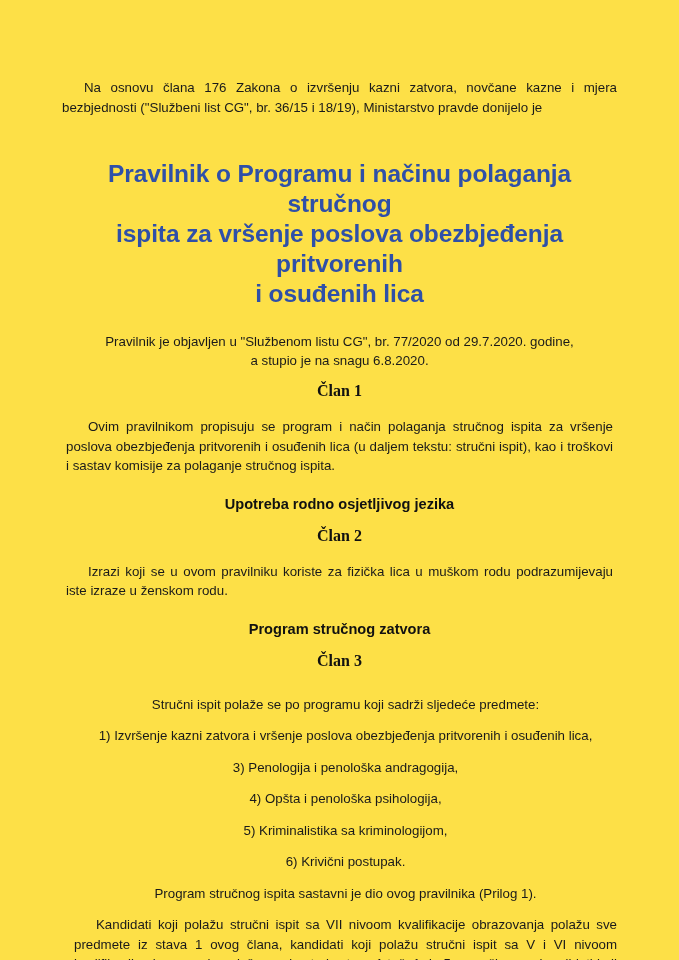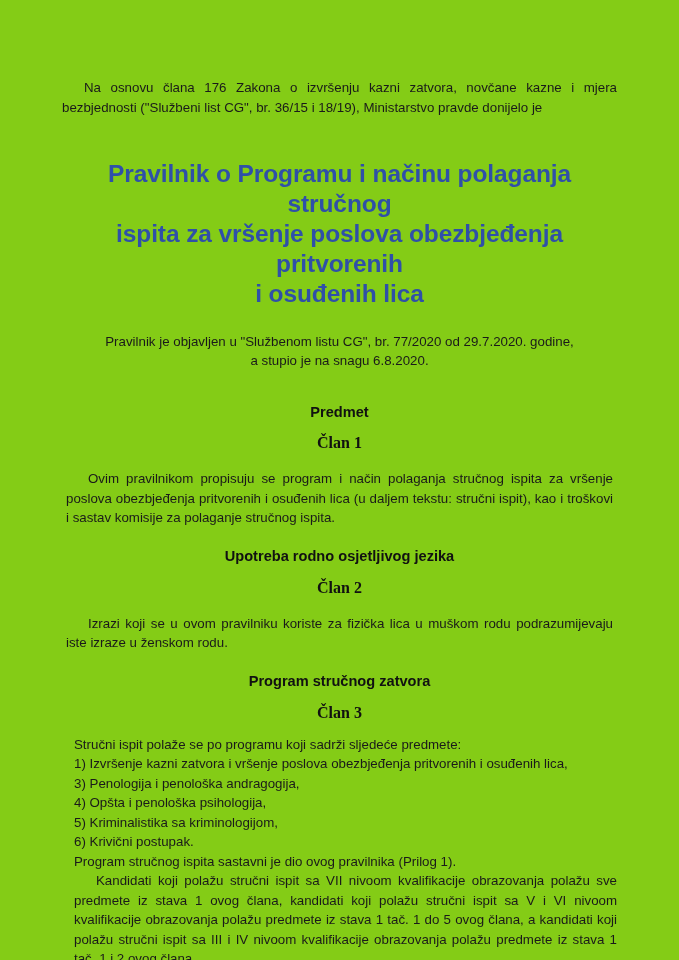--- a/index.html
+++ b/index.html
@@ -13,21 +13,21 @@
     height: 960px;
     overflow: hidden;
     font-family: "Liberation Sans", sans-serif;
     color: #1a1a1a;
     -webkit-font-smoothing: antialiased;
   }
   .page {
     position: relative;
     width: 679px;
     height: 960px;
-    background: #84cc16;
+    background: #fde047;
     box-sizing: border-box;
     padding: 0 62px;
   }
   .content {
     width: 555px;
     padding-top: 78px;
   }
 
   
   .preamble {
@@ -103,22 +103,22 @@
   .list-block {
     padding-top: 12px;
     font-size: 13.3px;
     line-height: 19.5px;
     color: #1a1a1a;
     padding-left: 12px;
   }
   .list-block .lead,
   .list-block .item,
   .list-block .tail {
-    margin: 0;
-    text-align: left;
+    margin: 12px;
+    text-align: center;
     white-space: nowrap;
   }
   .closing-par {
     margin: 0;
     padding-top: 0;
     font-size: 13.3px;
     line-height: 19.5px;
     text-align: justify;
     text-justify: inter-word;
     text-indent: 22px;
@@ -137,21 +137,20 @@
       <span class="tline">Pravilnik o Programu i načinu polaganja stručnog</span>
       <span class="tline">ispita za vršenje poslova obezbjeđenja pritvorenih</span>
       <span class="tline">i osuđenih lica</span>
     </h1>
 
     <p class="pub-note">
       <span class="nline">Pravilnik je objavljen u "Službenom listu CG", br. 77/2020 od 29.7.2020. godine,</span>
       <span class="nline">a stupio je na snagu 6.8.2020.</span>
     </p>
 
-    <h2 class="section-title sp-title-1">Predmet</h2>
     <h3 class="article-label sp-art-1">Član 1</h3>
     <p class="body-par">Ovim pravilnikom propisuju se program i način polaganja stručnog ispita za vršenje poslova obezbjeđenja pritvorenih i osuđenih lica (u daljem tekstu: stručni ispit), kao i troškovi i sastav komisije za polaganje stručnog ispita.</p>
 
     <h2 class="section-title sp-title-n">Upotreba rodno osjetljivog jezika</h2>
     <h3 class="article-label sp-art-n">Član 2</h3>
     <p class="body-par">Izrazi koji se u ovom pravilniku koriste za fizička lica u muškom rodu podrazumijevaju iste izraze u ženskom rodu.</p>
 
     <h2 class="section-title sp-title-n">Program stručnog zatvora</h2>
     <h3 class="article-label sp-art-n">Član 3</h3>
 

